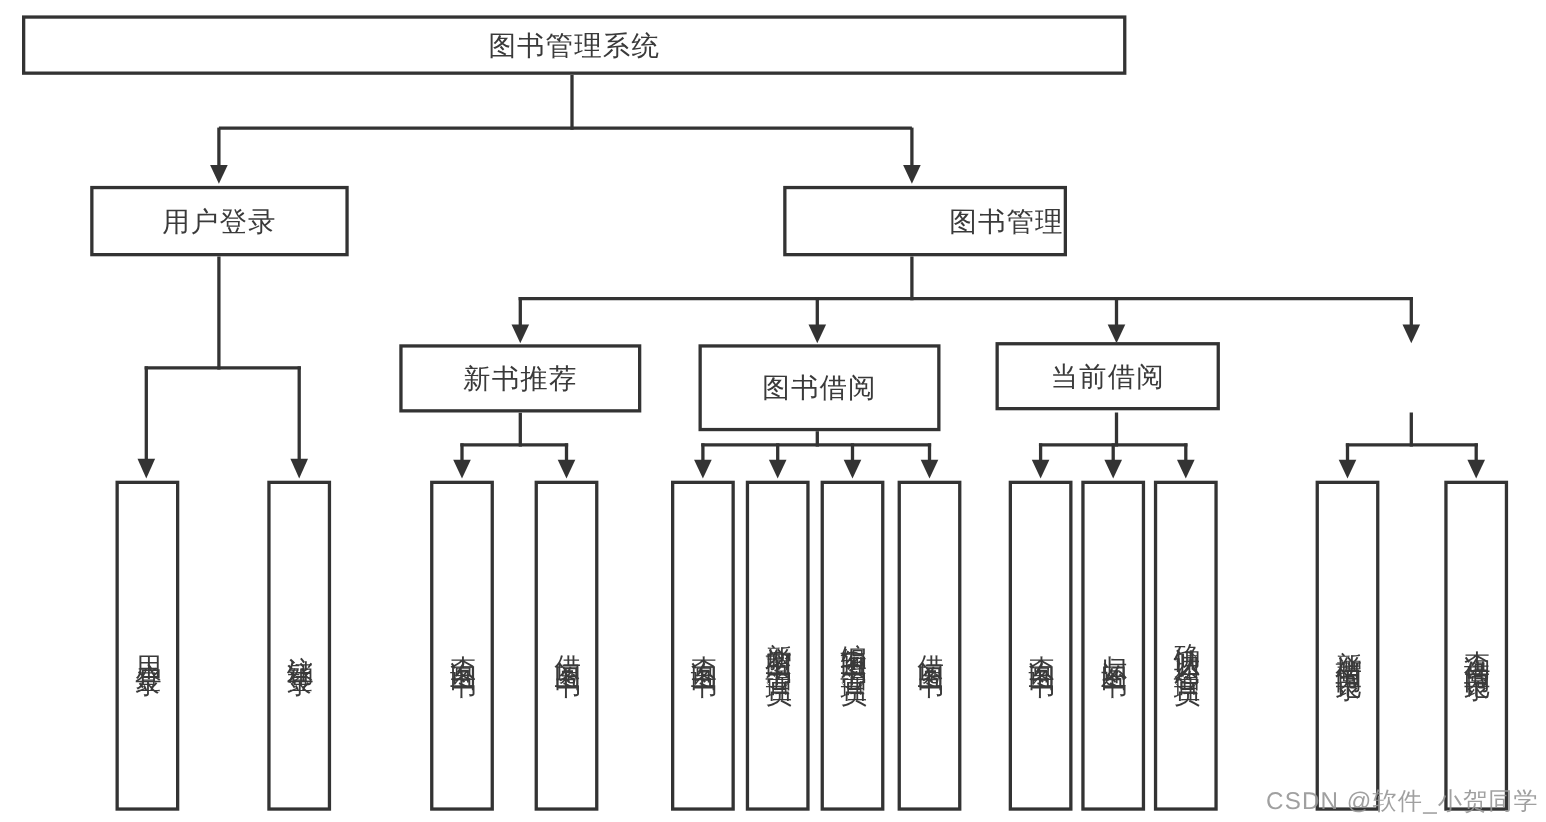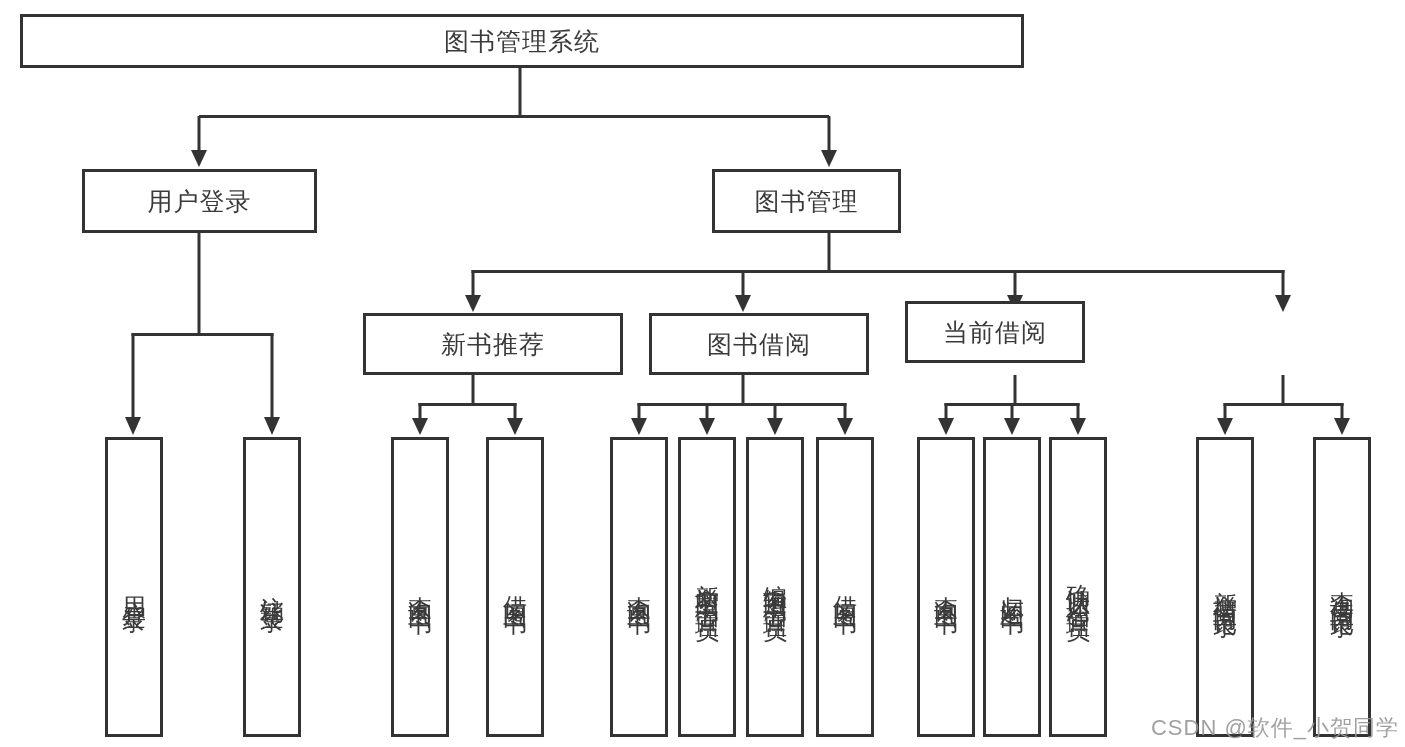--- a/index.html
+++ b/index.html
@@ -98,31 +98,31 @@
     </g>
   </svg>
 
   <div class="node h" style="left:20px; top:14px; width:1004px; height:54px;">
     <span>图书管理系统</span>
   </div>
 
   <div class="node h" style="left:82px; top:169px; width:235px; height:64px;">
     <span>用户登录</span>
   </div>
-  <div class="node h" style="left:712px; top:169px; width:189px; height:64px;">
+  <div class="node h" style="left:712px; top:169px; width:258px; height:64px;justify-content:flex-end;">
     <span>图书管理</span>
   </div>
 
-  <div class="node h" style="left:363px; top:313px; width:260px; height:62px;">
+  <div class="node h" style="left:363px; top:313px; width:220px; height:62px;">
     <span>新书推荐</span>
   </div>
-  <div class="node h" style="left:649px; top:313px; width:220px; height:62px;">
+  <div class="node h" style="left:635px; top:313px; width:220px; height:79px;">
     <span>图书借阅</span>
   </div>
-  <div class="node h" style="left:905px; top:301px; width:180px; height:62px;">
+  <div class="node h" style="left:905px; top:311px; width:204px; height:62px;">
     <span>当前借阅</span>
   </div>
 
   <div class="node v" style="left:105px; top:437px; width:58px; height:300px;">
     <span>用户登录</span>
   </div>
   <div class="node v" style="left:243px; top:437px; width:58px; height:300px;">
     <span>注销登录</span>
   </div>
 

